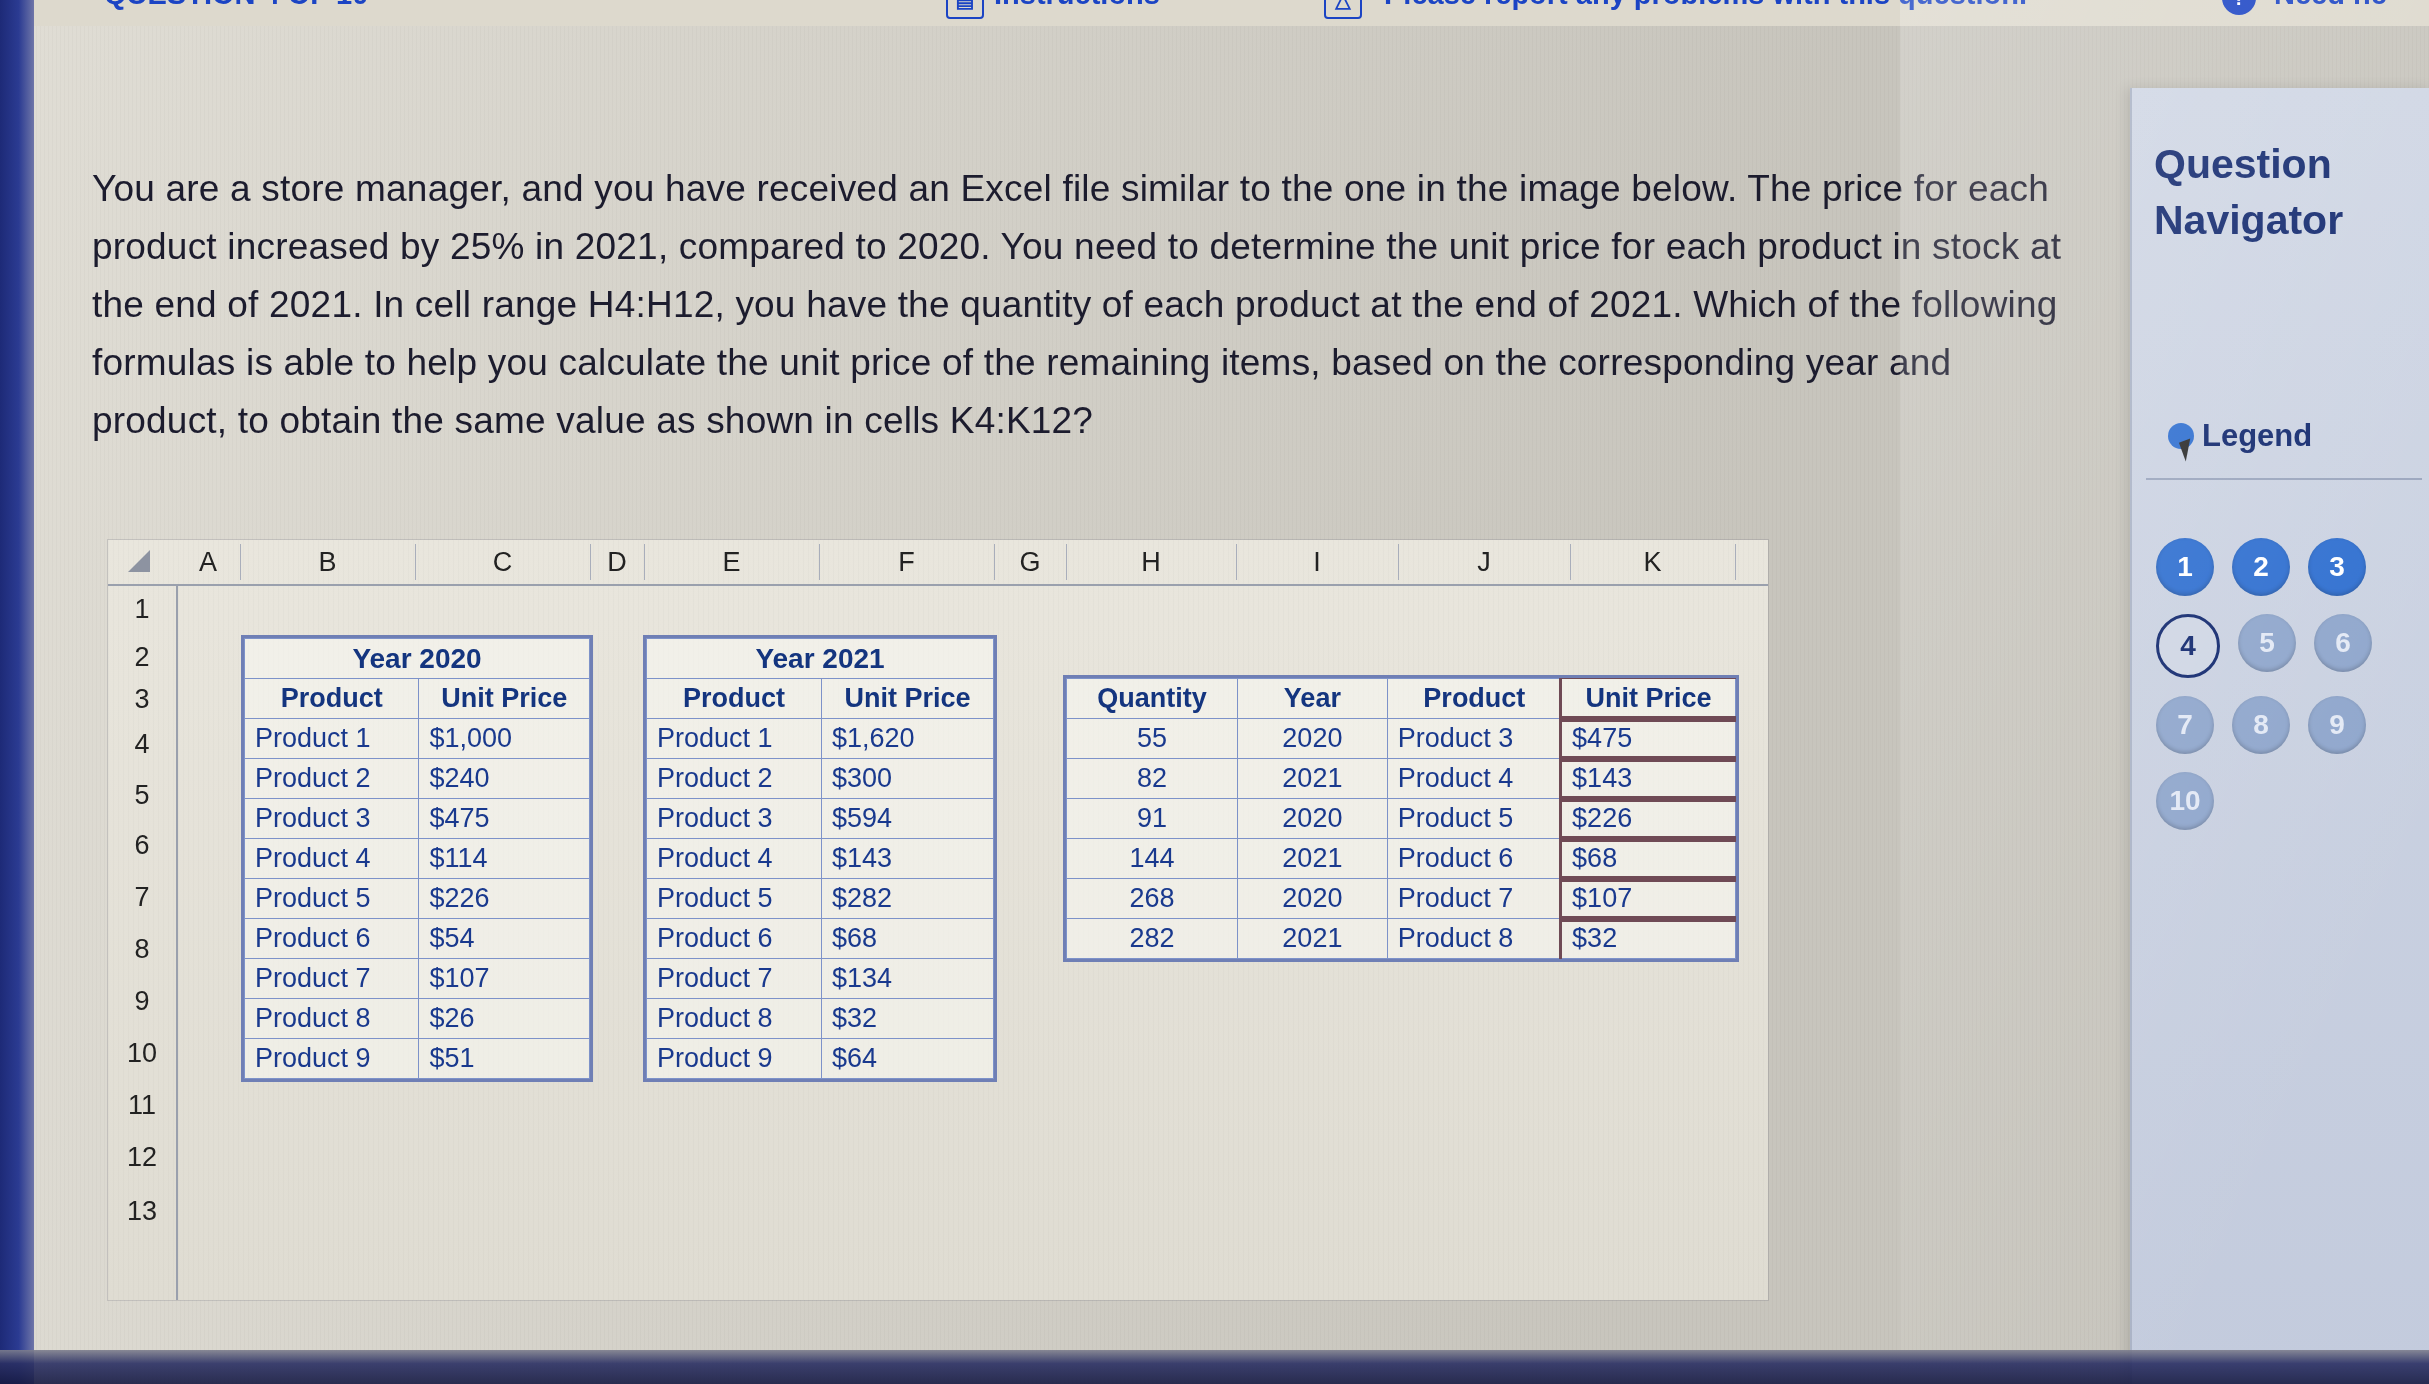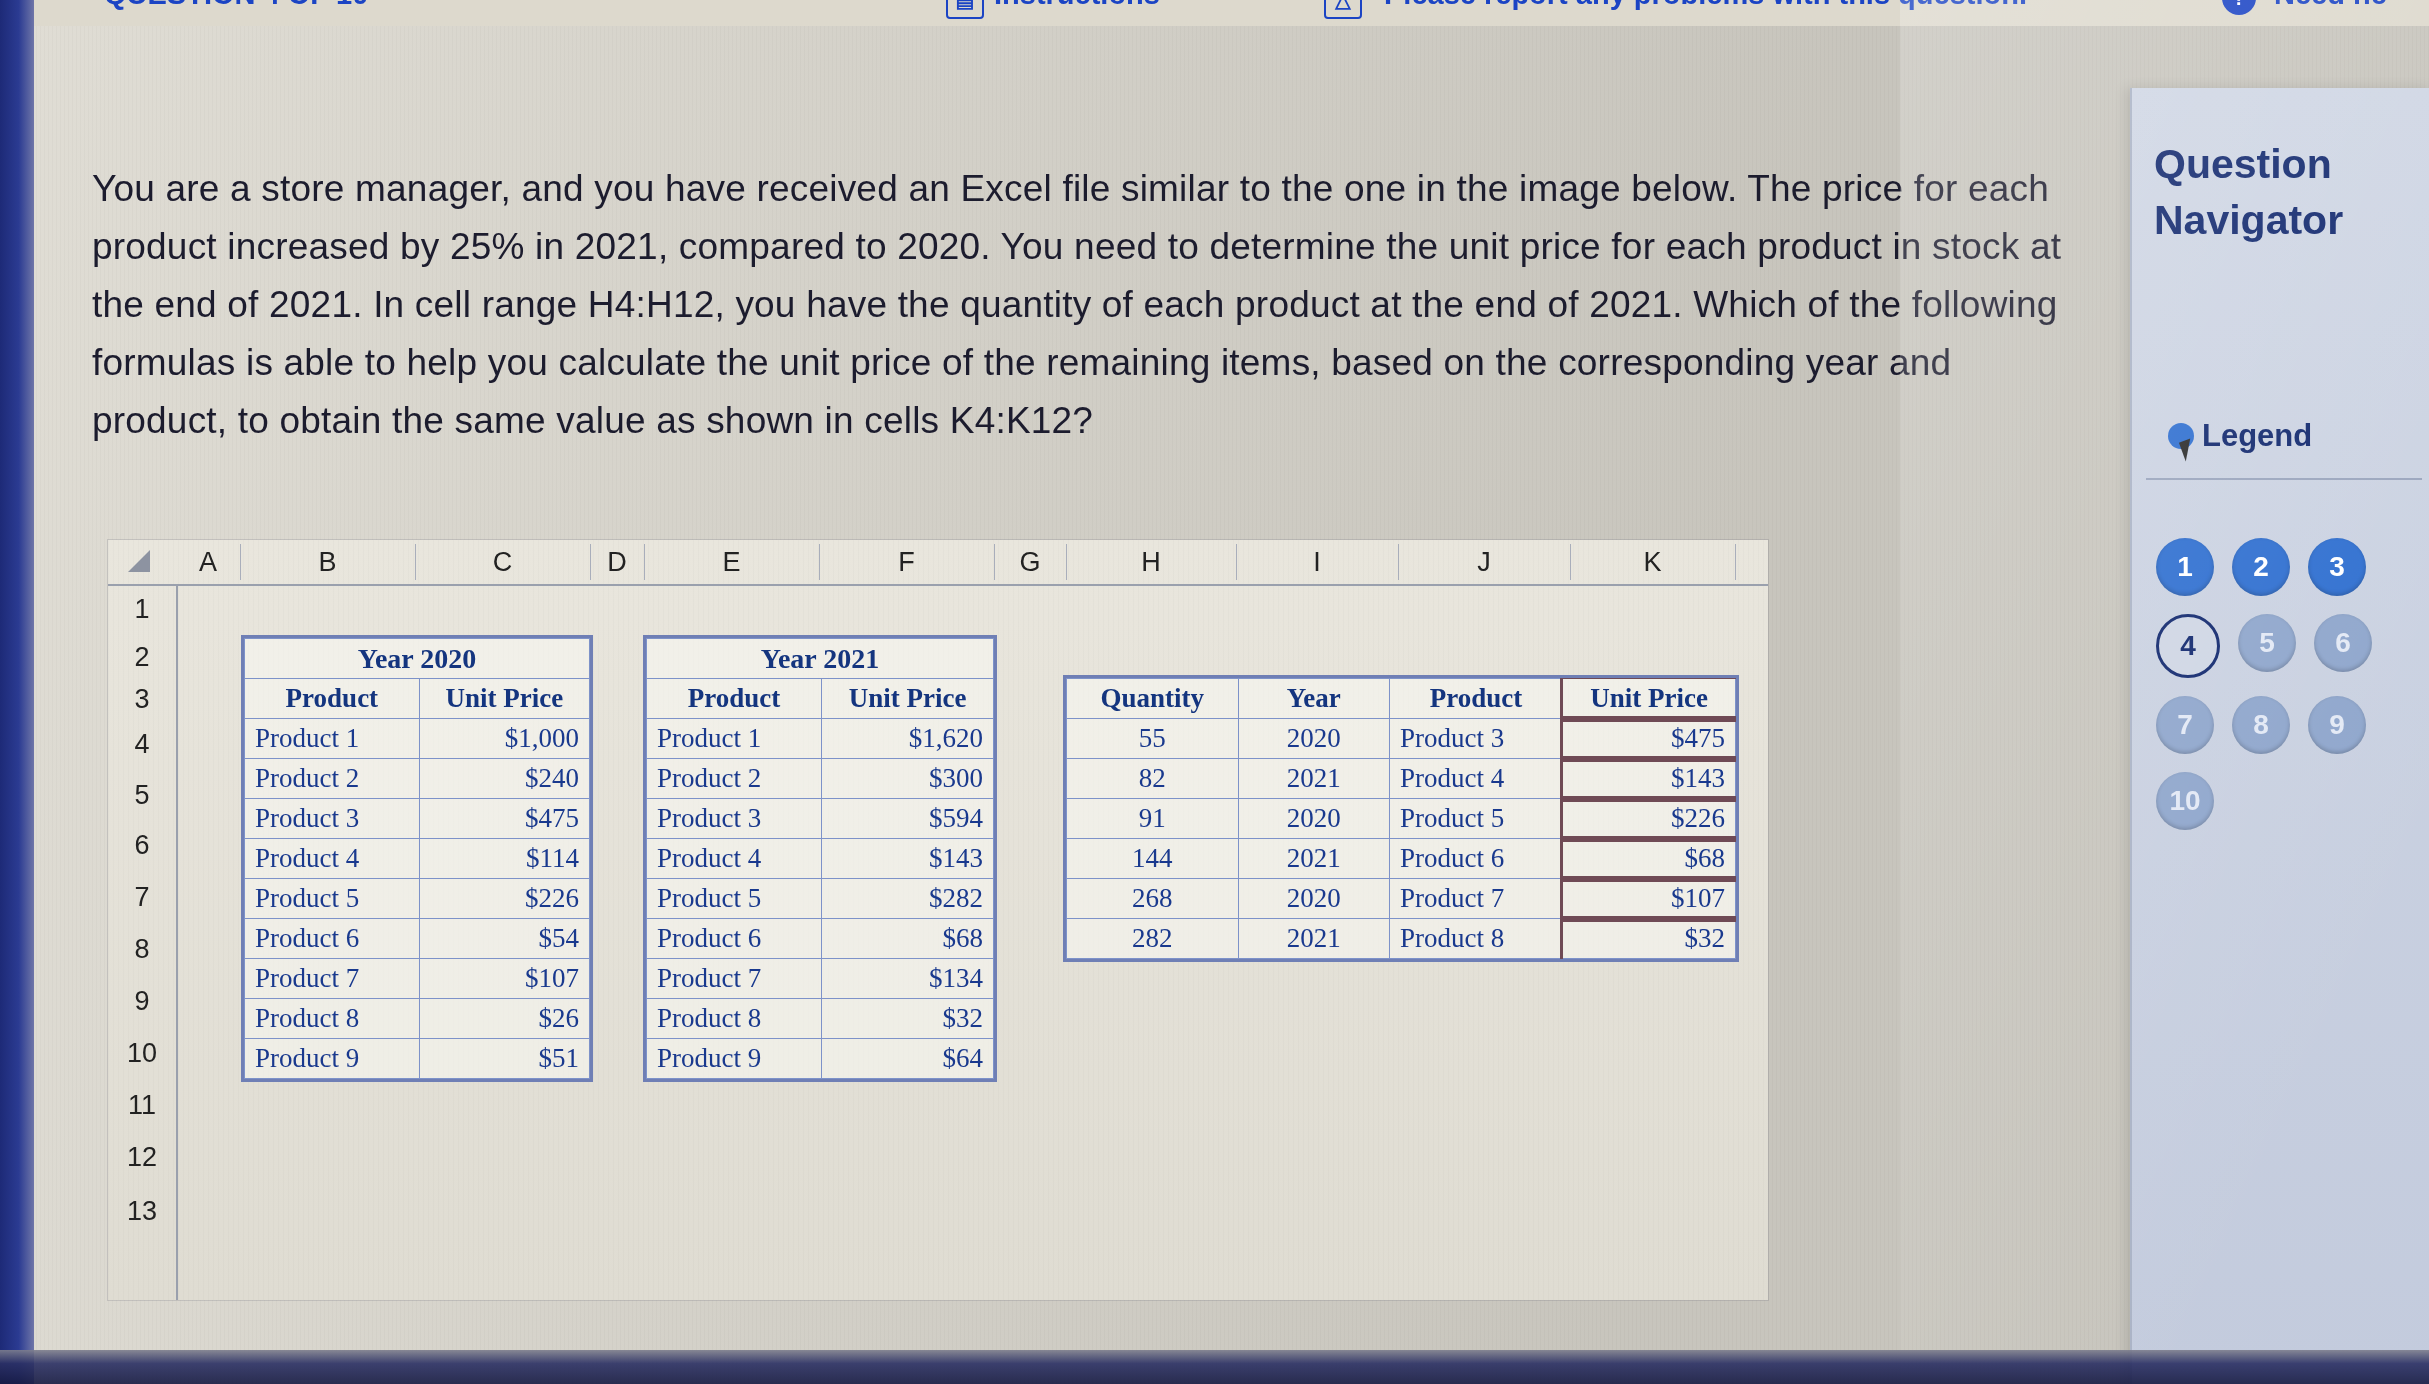--- a/index.html
+++ b/index.html
@@ -121,36 +121,35 @@
     border-left: 22px solid transparent;
     border-bottom: 22px solid #8d93a1;
   }
 
   
   .xtable {
     position: absolute;
     border-collapse: collapse;
     font-size: 27px;
     color: #19398e;
-    font-family: Liberation Serif, serif;
   }
   .xtable td, .xtable th {
     border: 1px solid #7d92c9;
     padding: 2px 10px;
     height: 35px;
     font-weight: normal;
     background: rgba(250,249,244,0.55);
     white-space: nowrap;
   }
   .xtable th {
     font-weight: bold;
     text-align: center;
     color: #14357f;
   }
-  .xtable td.num { text-align: right; }
+  .xtable td.num { text-align: left; }
   .xtable td.ctr { text-align: center; }
   .banner td {
     text-align: center;
     font-weight: bold;
     font-size: 28px;
     color: #14357f;
     border: 1px solid #7d92c9;
   }
   .outline-thick { outline: 3px solid #6f7fb5; }
   .k-highlight { outline: 3px solid #6f4a55; }

